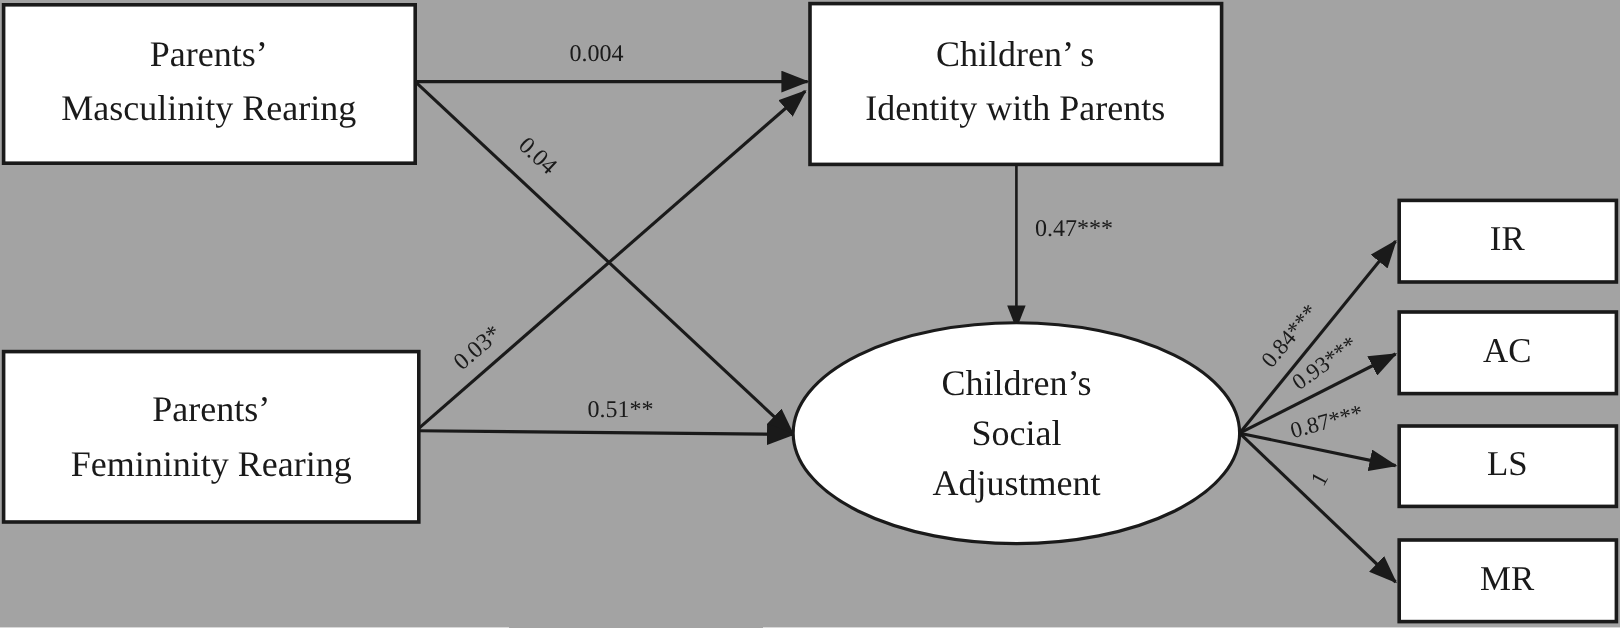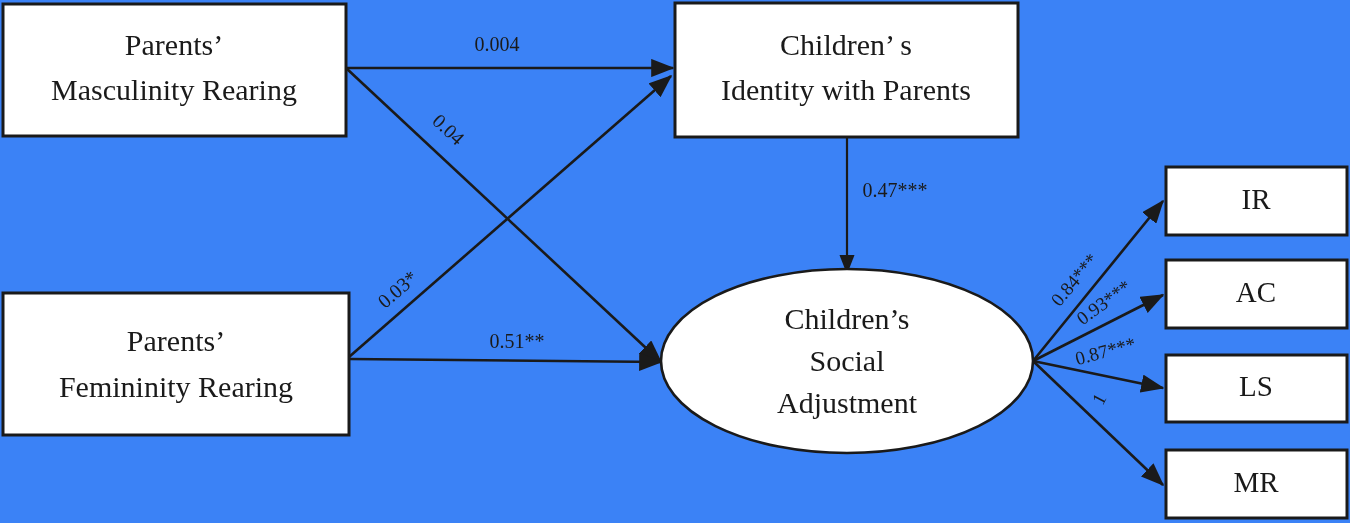--- a/index.html
+++ b/index.html
@@ -4,21 +4,21 @@
 <style>
   html, body {
     margin: 0;
     padding: 0;
     background: #ffffff;
   }
   #diagram-root {
     position: relative;
     width: 1350px;
     height: 523px;
-    background: #3b82f6;
+    background: #a3a3a3;
     font-family: "Liberation Serif", "DejaVu Serif", serif;
     overflow: hidden;
   }
   svg.layer {
     position: absolute;
     left: 0;
     top: 0;
     width: 1350px;
     height: 523px;
   }

